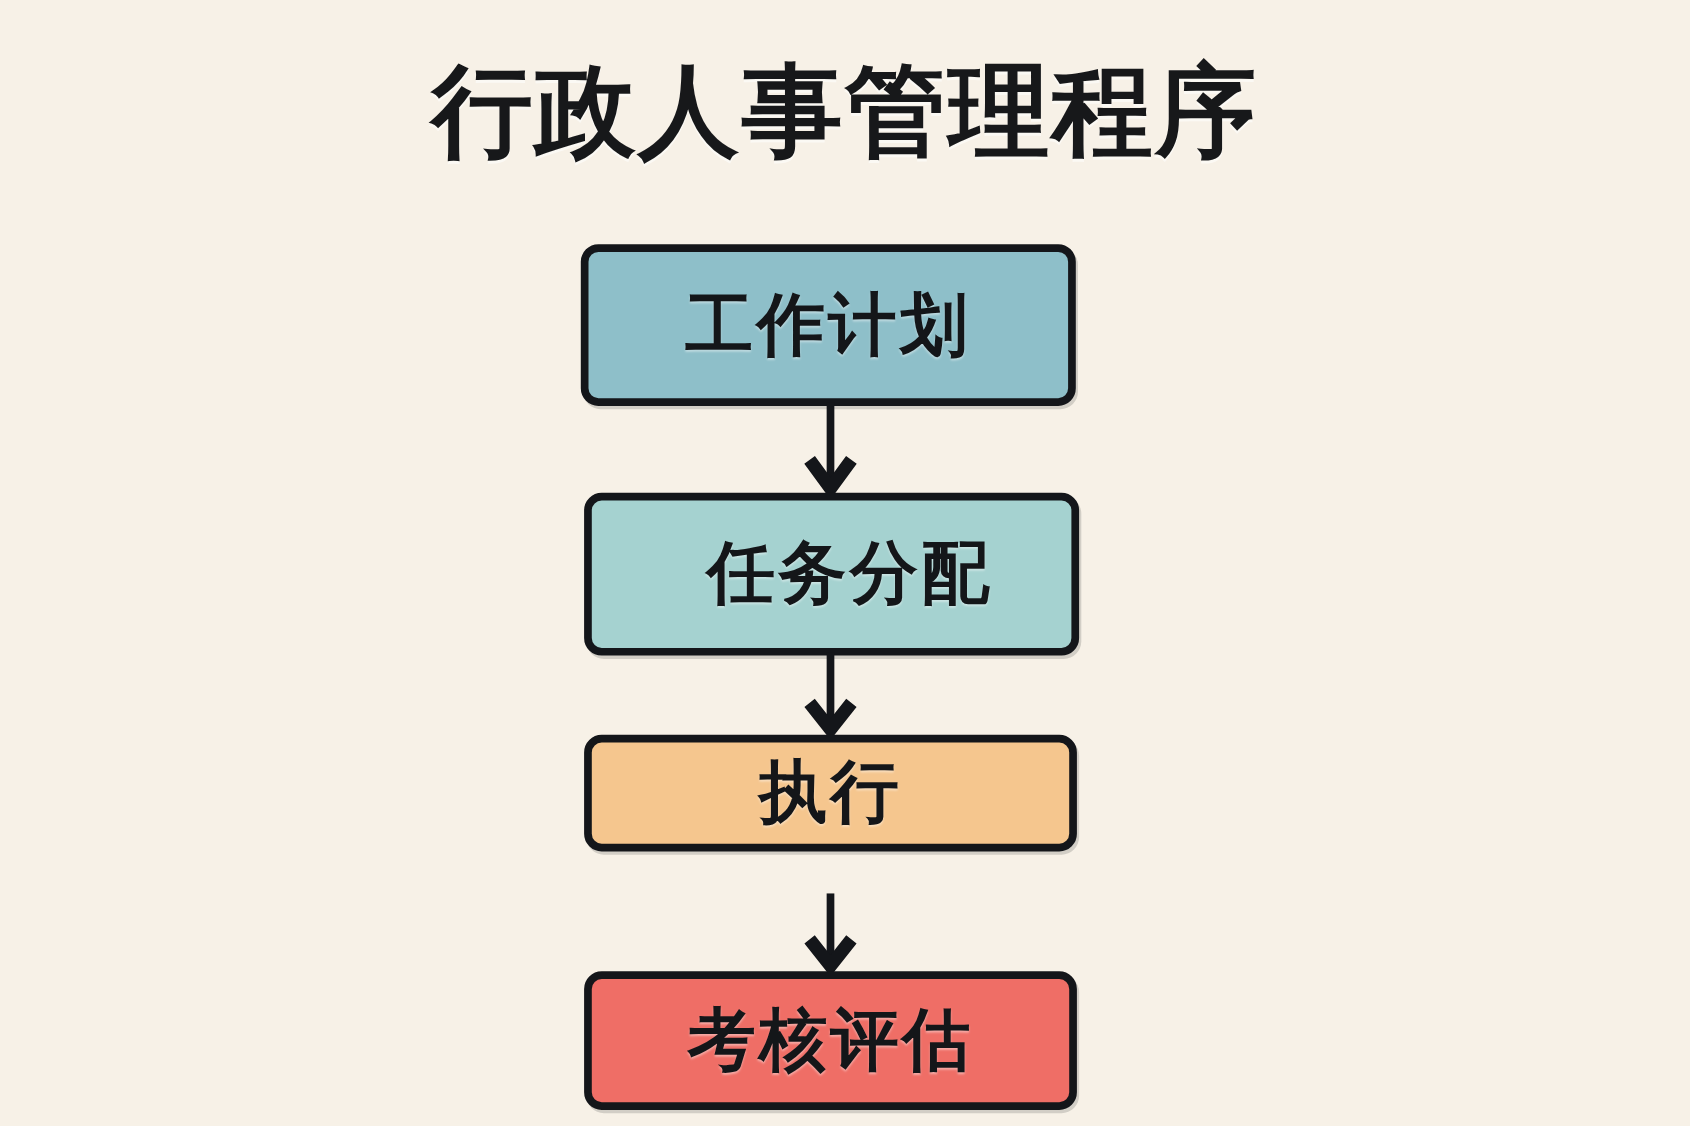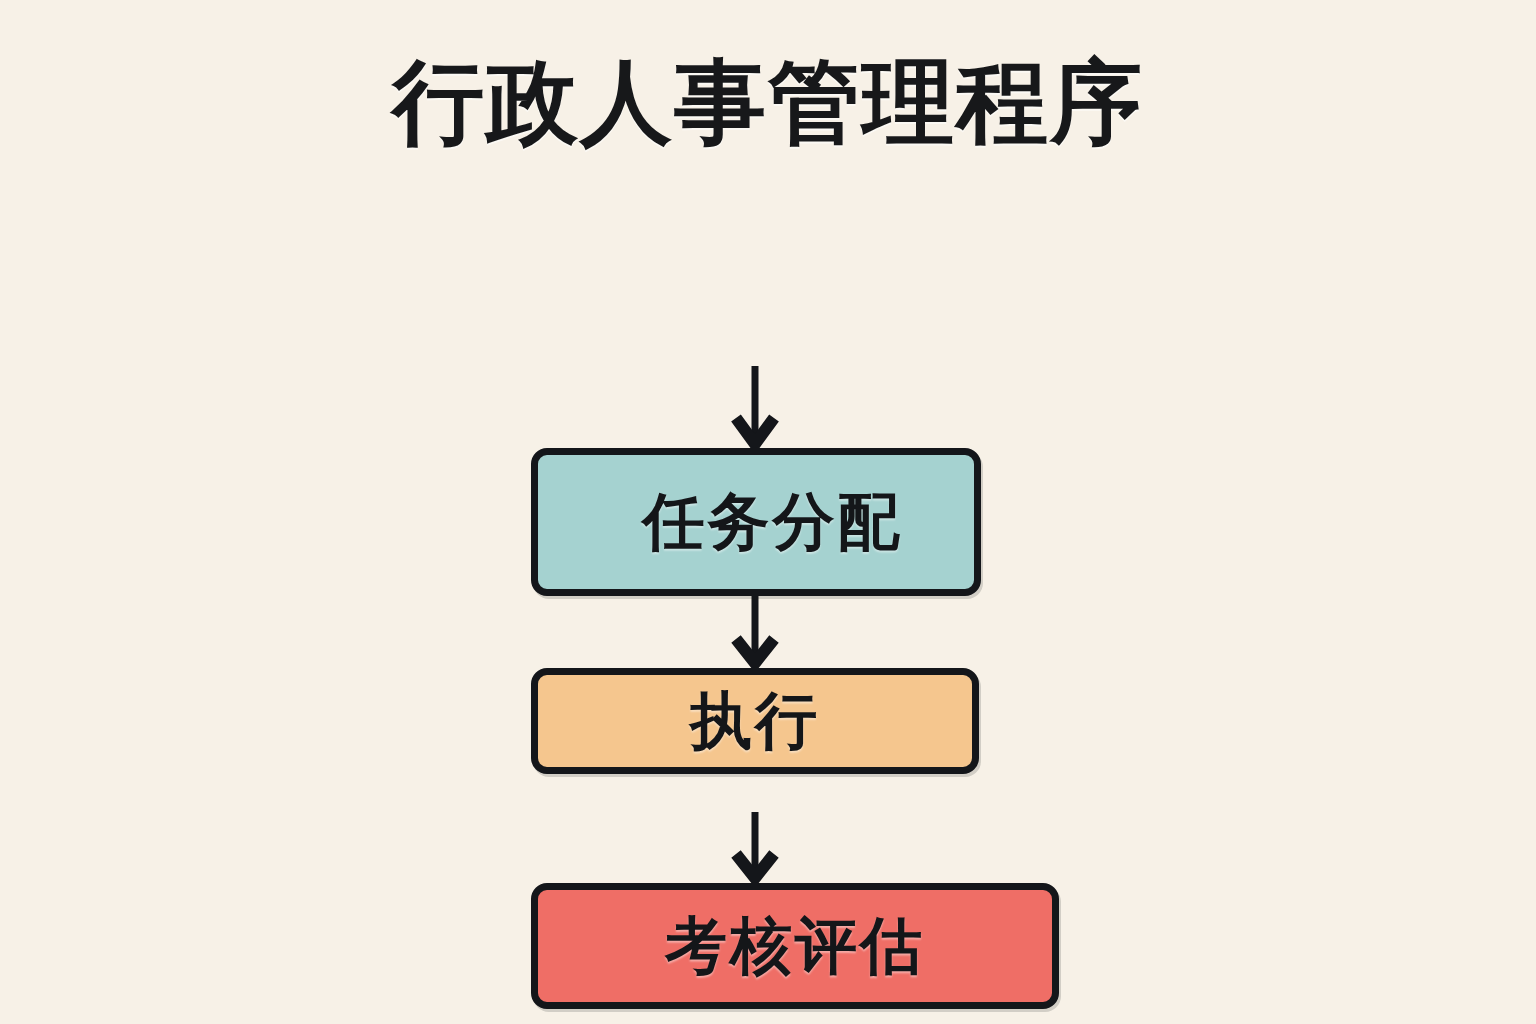--- a/index.html
+++ b/index.html
@@ -55,41 +55,44 @@
     font-weight: 700;
     color: #141619;
     letter-spacing: 3px;
     white-space: nowrap;
     text-shadow: 0 2px 2px rgba(255,255,255,0.42);
   }
 
   #node-0 { left: 528px; top: 222px; width: 450px; height: 147px; }
   #node-1 { left: 531px; top: 448px; width: 450px; height: 148px; padding-left: 33px; }
   #node-2 { left: 531px; top: 668px; width: 448px; height: 106px; }
-  #node-3 { left: 531px; top: 883px; width: 528px; height: 126px; }
+  #node-3 { left: 531px; top: 883px; width: 448px; height: 126px; }
 
   
   .connector {
     position: absolute;
     left: 727px;
     width: 56px;
   }
   .connector svg { display: block; }
 
   #conn-0 { top: 366px; height: 86px; }
   #conn-1 { top: 593px; height: 78px; }
   #conn-2 { top: 812px; height: 74px; }
 </style>
 </head>
 <body>
 
 <div id="canvas">
 
   <div class="chart-title">行政人事管理程序</div>
 
+  <div class="node" id="node-0" style="background:#8EBFC9;">
+    <span class="node-label">工作计划</span>
+  </div>
 
   <div class="connector" id="conn-0">
     <svg width="56" height="86" viewBox="0 0 56 86" aria-hidden="true">
       <path d="M28 0 L28 74" stroke="#14161A" stroke-width="7" fill="none"></path>
       <path d="M9 52 L28 78 L47 52" stroke="#14161A" stroke-width="12" stroke-linecap="butt" stroke-linejoin="miter" fill="none"></path>
     </svg>
   </div>
 
   <div class="node" id="node-1" style="background:#A5D2D0;">
     <span class="node-label">任务分配</span>

